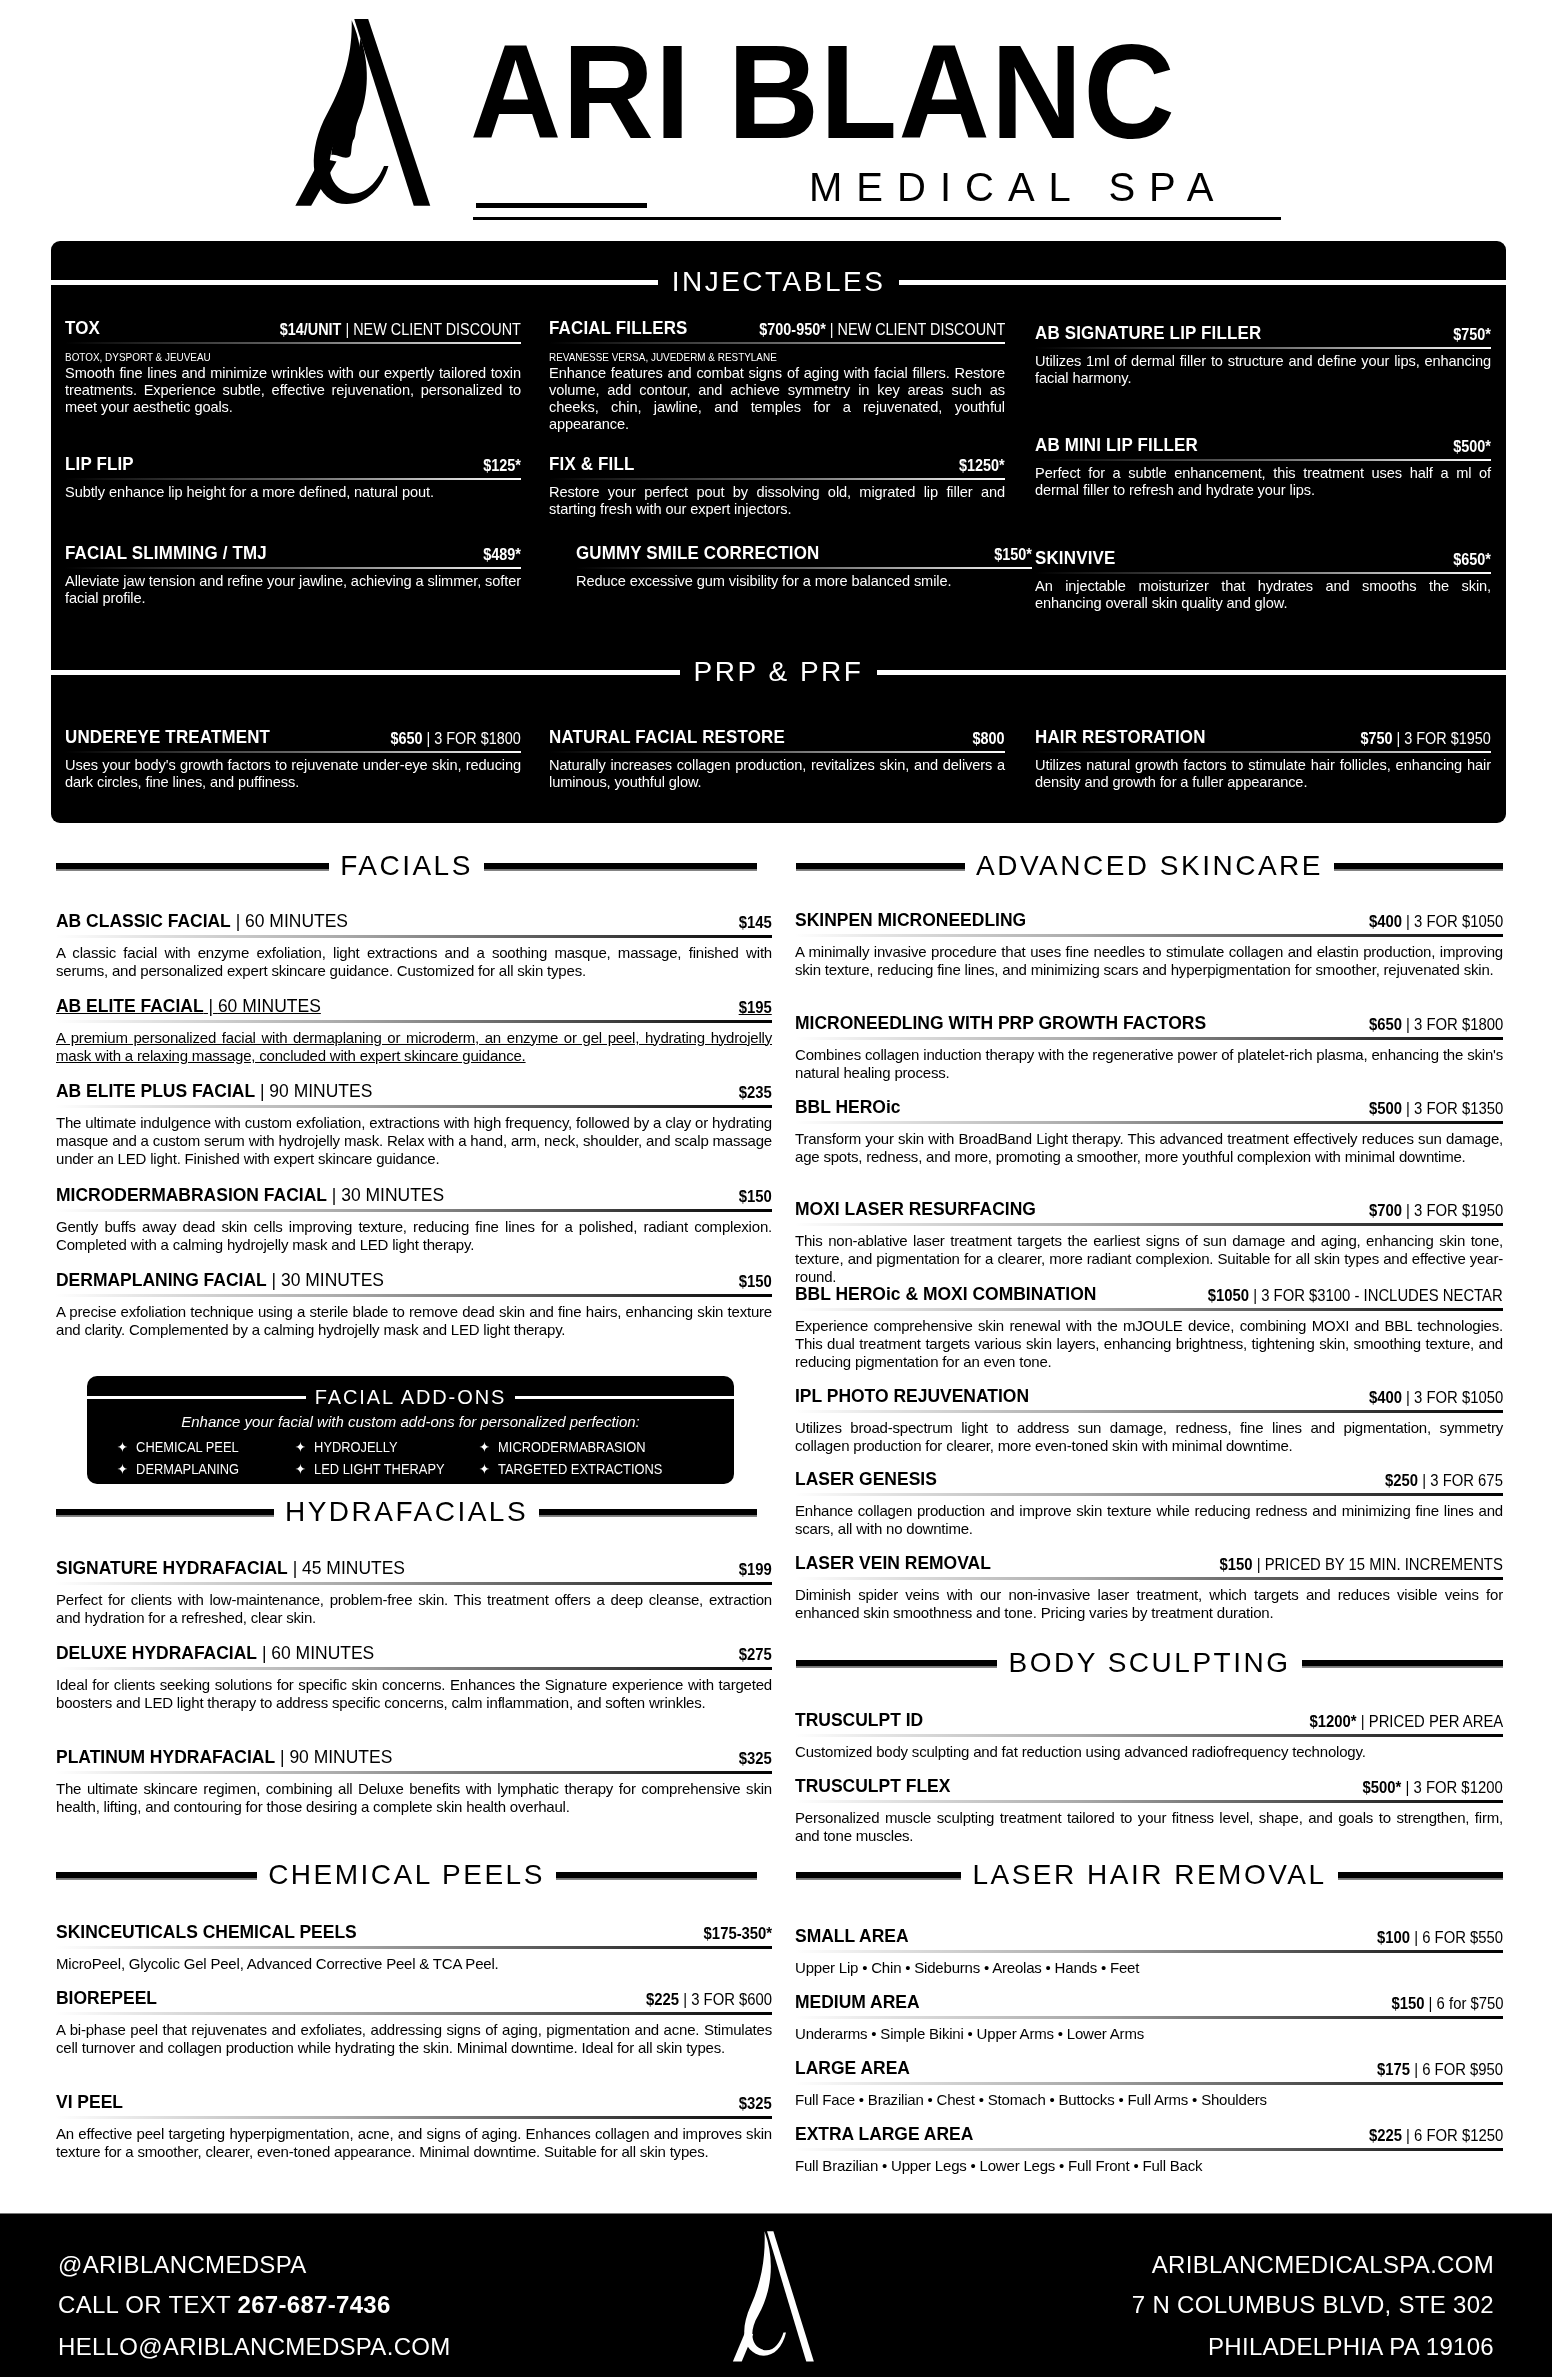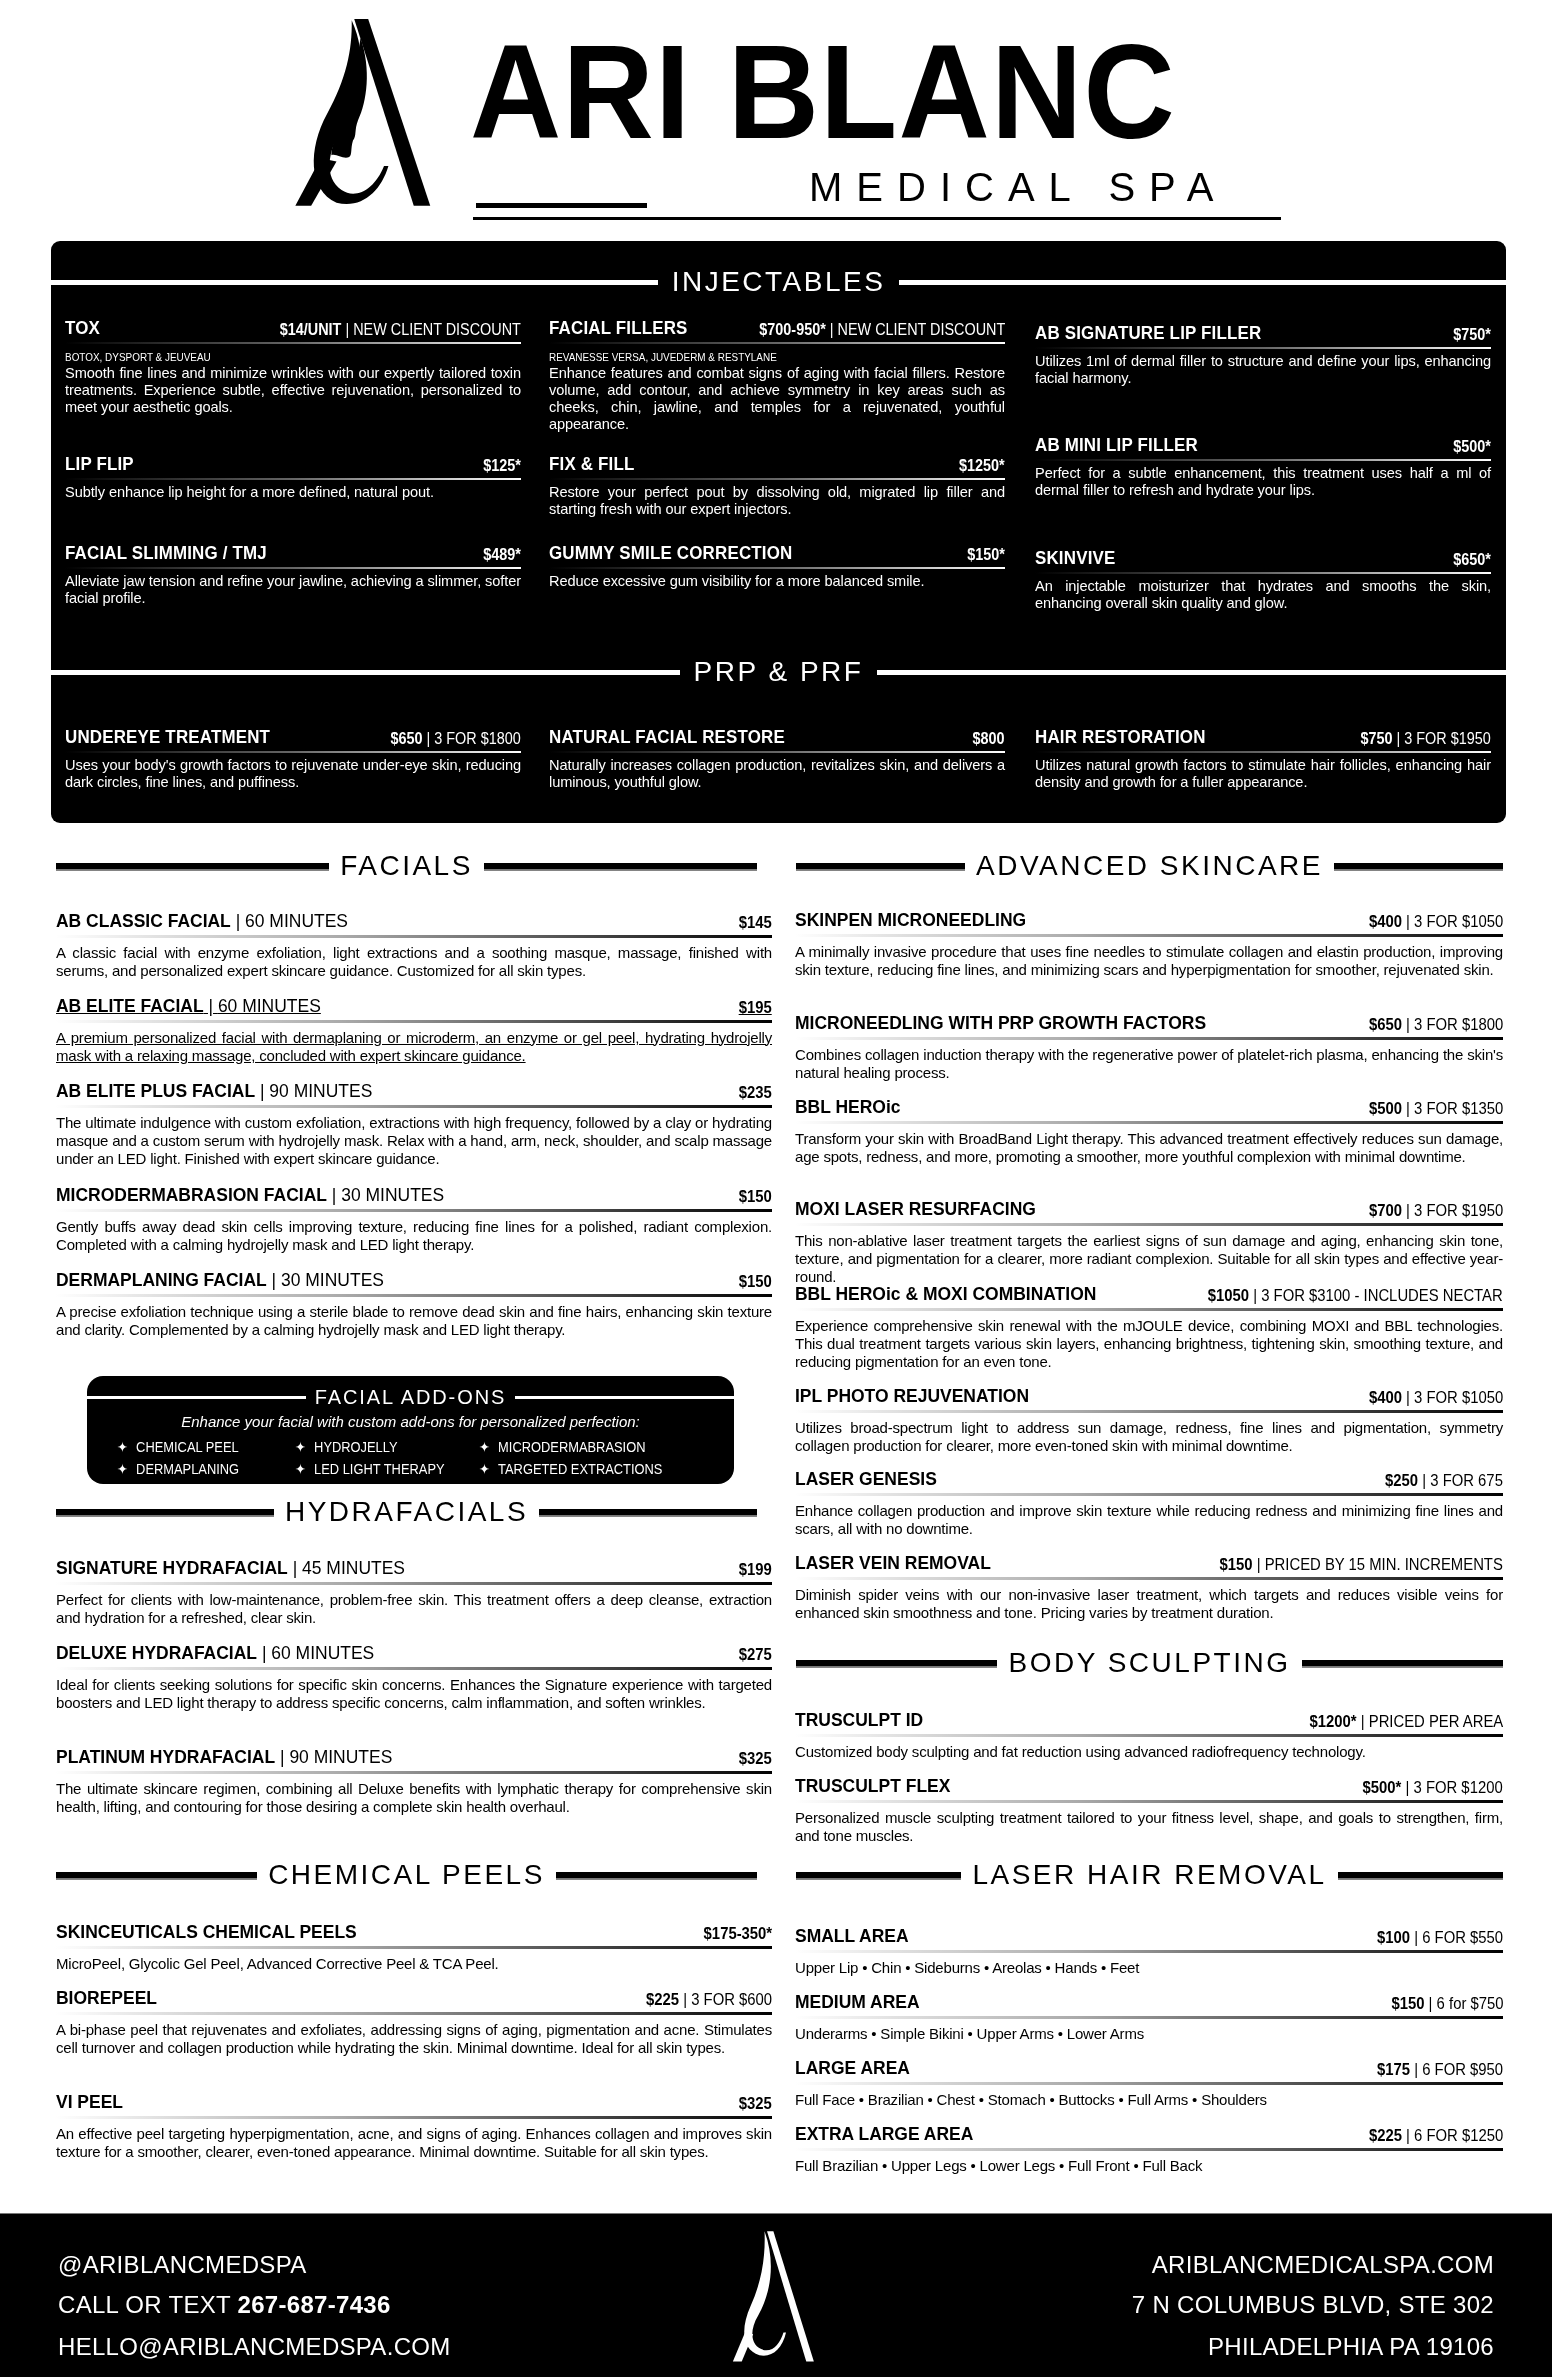--- a/index.html
+++ b/index.html
@@ -39,21 +39,21 @@
   .litem { position: absolute; width: 716px; }
   .litem .head { display: flex; justify-content: space-between; align-items: flex-end; position: relative; padding-bottom: 2.5px; }
   .litem .head::after { content: ""; position: absolute; left: 0; right: 0; bottom: -3.2px; height: 3.2px; background: linear-gradient(to right, #fff 0%, #aaa 40%, #000 100%); }
   .litem .name { font-size: 19px; white-space: nowrap; transform: scaleX(0.92); transform-origin: left bottom; }
   .litem .name b { font-weight: 700; }
   .litem .price { font-size: 16.5px; white-space: nowrap; transform: scaleX(0.9); transform-origin: right bottom; }
   .litem .price b { font-weight: 700; }
   .litem .desc { font-size: 15px; line-height: 18px; margin-top: 9px; text-align: justify; letter-spacing: -0.2px; }
 
   
-  .addons { position: absolute; left: 87px; top: 1376px; width: 647px; height: 108px; background: #000; border-radius: 16px; color: #fff; }
+  .addons { position: absolute; left: 87px; top: 1376px; width: 647px; height: 108px; background: #000; border-radius: 10px; color: #fff; }
   .addons .ahead { position: absolute; left: 0; top: 10px; width: 100%; display: flex; align-items: center; }
   .addons .ahead .line { flex: 1; height: 2.5px; background: #fff; }
   .addons .ahead .title { padding: 0 9px; font-size: 20px; letter-spacing: 1.9px; white-space: nowrap; }
   .addons .tagline { position: absolute; top: 37px; width: 100%; text-align: center; font-style: italic; font-size: 15px; }
   .addons .grid { position: absolute; left: 30px; top: 63px; display: grid; grid-template-columns: 178px 184px 203px; row-gap: 6.3px; }
   .addons .gitem { display: flex; align-items: center; font-size: 14px; white-space: nowrap; transform: scaleX(0.92); transform-origin: left center; }
   .addons .star { font-size: 14px; margin-right: 9px; }
 
   
   .footer { position: absolute; left: 0; top: 2213px; width: 1552px; height: 165px; background: #000; color: #fff; border-top: 1.9px solid #777; }
@@ -122,21 +122,21 @@
       <div class="sub">REVANESSE VERSA, JUVEDERM &amp; RESTYLANE</div>
       <div class="desc">Enhance features and combat signs of aging with facial fillers. Restore volume, add contour, and achieve symmetry in key areas such as cheeks, chin, jawline, and temples for a rejuvenated, youthful appearance.</div>
     </div>
     <div class="ditem" style="top:136px;">
       <div class="head">
           <span class="name">FIX &amp; FILL</span>
           <span class="price"><b>$1250*</b></span>
         </div>
       <div class="desc">Restore your perfect pout by dissolving old, migrated lip filler and starting fresh with our expert injectors.</div>
     </div>
-    <div class="ditem" style="top:225px;">
+    <div class="ditem" style="top:225px;margin-left:27px;">
       <div class="head">
           <span class="name">GUMMY SMILE CORRECTION</span>
           <span class="price"><b>$150*</b></span>
         </div>
       <div class="desc">Reduce excessive gum visibility for a more balanced smile.</div>
     </div>
   </div>
 
   <div class="dcol" style="left:984px; top:81px;">
     <div class="ditem" style="top:0;">

